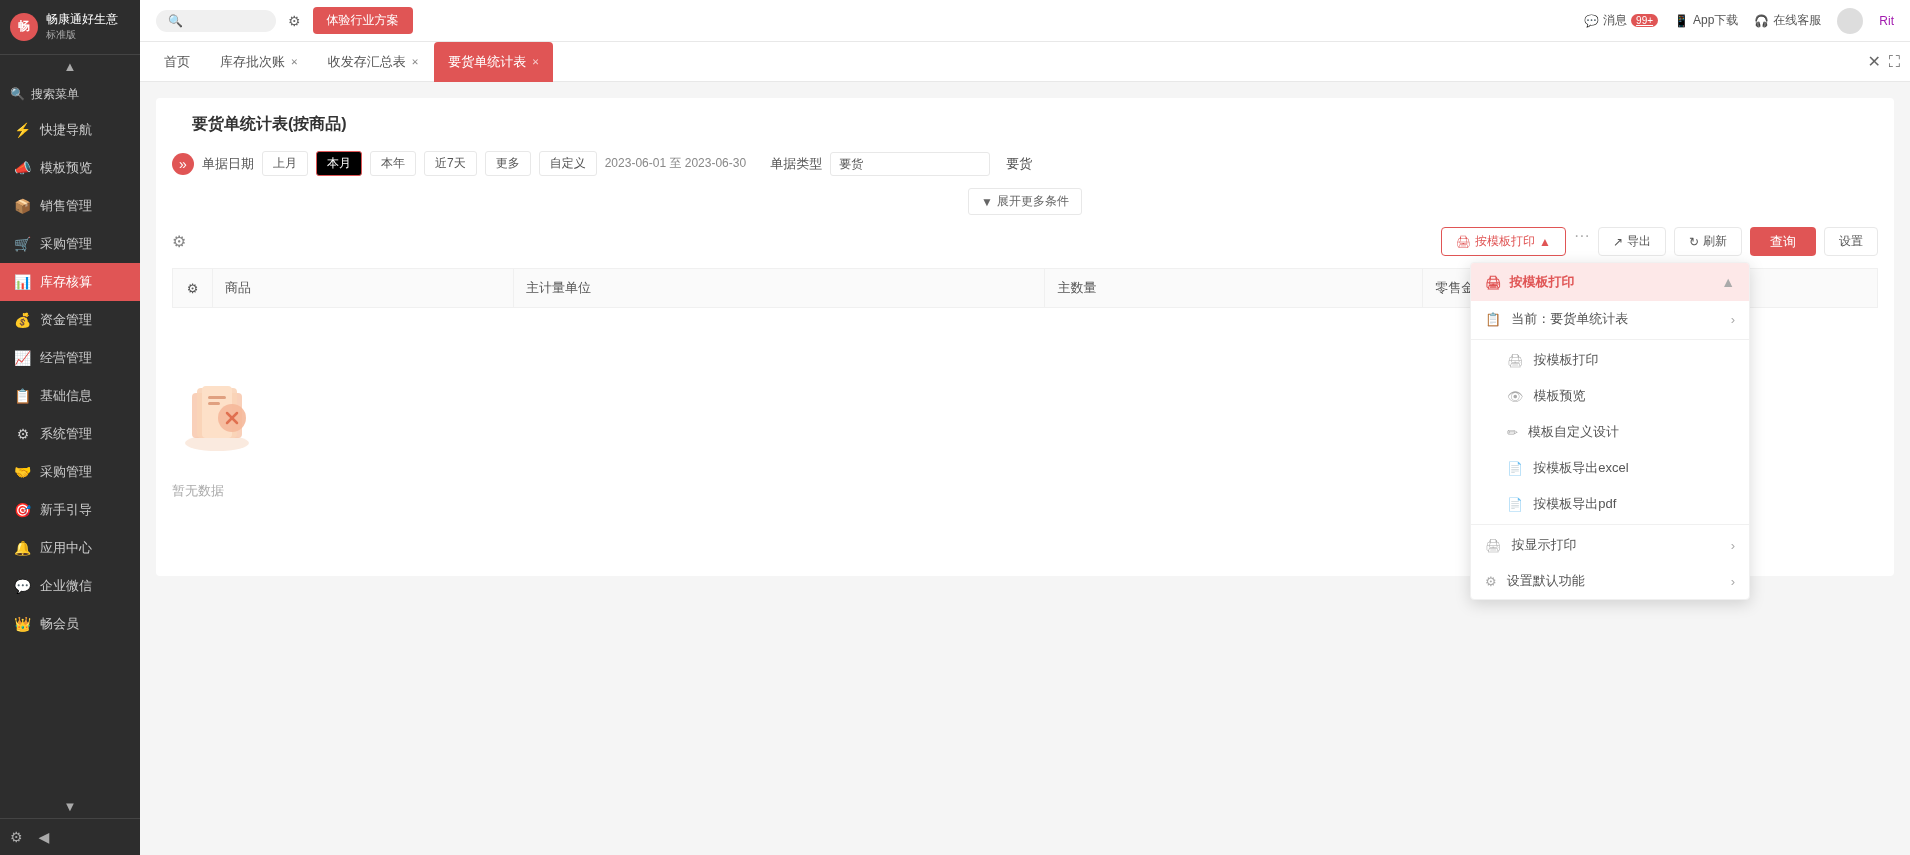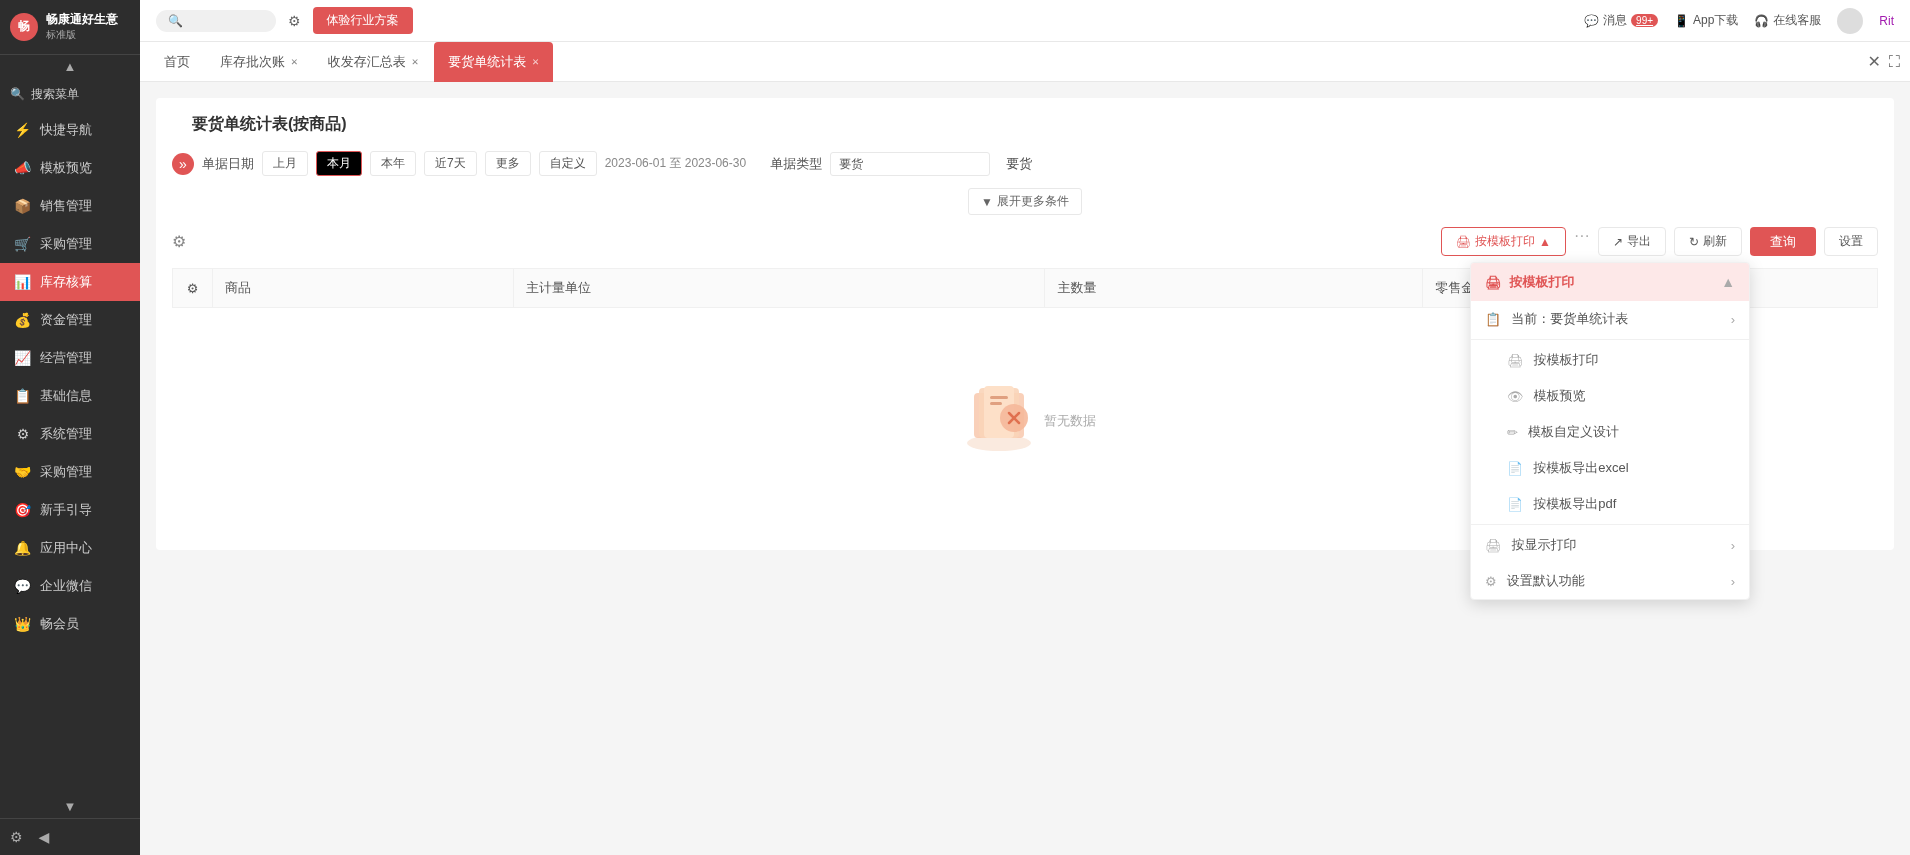--- a/index.html
+++ b/index.html
@@ -2,21 +2,21 @@
 <html><head>
   <meta charset="utf-8">
   <style>
     * { margin: 0; padding: 0; box-sizing: border-box; }
     body { font-family: 'Microsoft YaHei', Arial, sans-serif; font-size: 13px; background: #f5f5f5; display: flex; height: 855px; overflow: hidden; }
 
     
     .sidebar { width: 140px; background: #2d2d2d; color: #ccc; display: flex; flex-direction: column; height: 855px; flex-shrink: 0; }
     .sidebar-logo { padding: 12px 10px; display: flex; align-items: center; gap: 8px; border-bottom: 1px solid #444; }
     .sidebar-logo-icon { width: 28px; height: 28px; background: #e05555; border-radius: 50%; display: flex; align-items: center; justify-content: center; color: white; font-size: 12px; font-weight: bold; flex-shrink: 0; }
-    .sidebar-logo-text { font-size: 12px; color: #fff; line-height: 1.3; font-weight: bold; }
+    .sidebar-logo-text { font-size: 12px; color: #fff; line-height: 1.3; }
     .sidebar-logo-sub { font-size: 10px; color: #aaa; }
     .sidebar-search { padding: 8px 10px; display: flex; align-items: center; gap: 6px; cursor: pointer; color: #ccc; font-size: 12px; }
     .sidebar-nav { flex: 1; overflow-y: auto; }
     .sidebar-nav::-webkit-scrollbar { width: 4px; }
     .sidebar-nav::-webkit-scrollbar-thumb { background: #555; }
     .nav-item { display: flex; align-items: center; gap: 8px; padding: 10px 14px; cursor: pointer; color: #ccc; font-size: 13px; }
     .nav-item.active { background: #e05555; color: #fff; }
     .nav-item .nav-icon { width: 18px; height: 18px; display: flex; align-items: center; justify-content: center; font-size: 14px; flex-shrink: 0; }
     .sidebar-bottom { padding: 10px; display: flex; gap: 16px; border-top: 1px solid #444; }
     .sidebar-bottom-btn { color: #aaa; cursor: pointer; font-size: 14px; }
@@ -73,21 +73,21 @@
     .btn-query { background: #e05555; color: #fff; border: none; border-radius: 4px; padding: 5px 20px; font-size: 13px; cursor: pointer; }
     .btn-settings { background: #fff; border: 1px solid #e8e8e8; color: #555; border-radius: 4px; padding: 5px 14px; font-size: 12px; cursor: pointer; }
     .toolbar-right { margin-left: auto; display: flex; gap: 8px; }
 
     
     .data-table { width: 100%; border-collapse: collapse; font-size: 13px; }
     .data-table th { background: #fafafa; border: 1px solid #f0f0f0; padding: 10px 12px; text-align: left; color: #555; font-weight: normal; white-space: nowrap; }
     .data-table .th-config { width: 40px; text-align: center; }
 
     
-    .empty-state { display: flex; flex-direction: row; align-items: center; justify-content: center; padding: 60px 0; }
+    .empty-state { display: flex; flex-direction: column; justify-content: center; padding: 60px 0; gap: 8px; }
     .empty-icon { width: 90px; height: 90px; margin-bottom: 16px; }
     .empty-text { color: #aaa; font-size: 13px; }
     .print-dropdown { position: absolute; top: 180px; right: 160px; width: 280px; background: #fff; border-radius: 4px; box-shadow: 0 4px 16px rgba(0,0,0,0.15); z-index: 200; border: 1px solid #f0f0f0; overflow: hidden; }
     .dropdown-header { background: #fde8e8; display: flex; align-items: center; justify-content: space-between; padding: 10px 14px; }
     .dropdown-header-left { display: flex; align-items: center; gap: 8px; color: #e05555; font-size: 13px; font-weight: bold; }
     .dropdown-header-close { color: #aaa; cursor: pointer; font-size: 14px; }
     .dropdown-item { display: flex; align-items: center; gap: 10px; padding: 9px 14px 9px 36px; color: #555; font-size: 13px; cursor: pointer; }
     .dropdown-sub-item { display: flex; align-items: center; justify-content: space-between; padding: 9px 14px; color: #555; font-size: 13px; cursor: pointer; }
     .dropdown-sub-left { display: flex; align-items: center; gap: 10px; }
     .dropdown-divider { border: none; border-top: 1px solid #f0f0f0; margin: 2px 0; }

